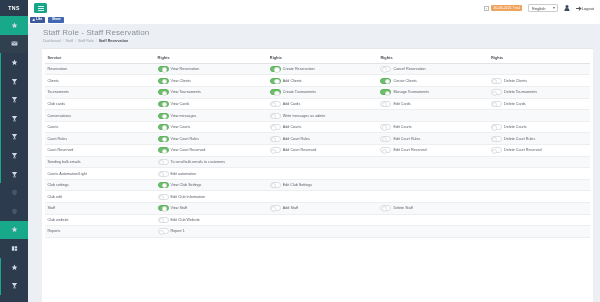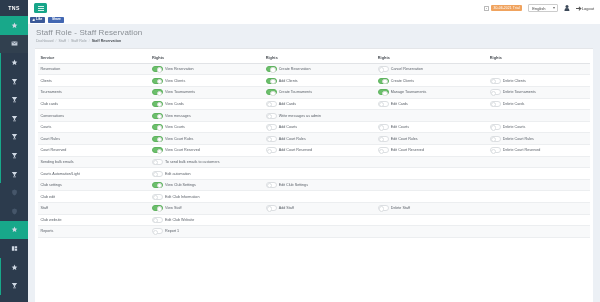--- a/index.html
+++ b/index.html
@@ -119,21 +119,21 @@
   .side-item.gap { background: #31404f; }
   .side-item.rail:before {
     content: ""; position: absolute; left: 0; top: 0; bottom: 0; width: 1.3px; background: #18a88a;
   }
   .ic { display: block; width: 7px; height: 7px; }
   .ic svg { display: block; width: 100%; height: 100%; }
 
   
   .content {
     position: absolute; top: 24px; left: 28px; right: 0; bottom: 0;
-    background: #ecf0f5; padding: 3px 7px 0 7px; overflow: hidden;
+    background: #ecf0f5; padding: 3px 7px 0 14px; overflow: hidden;
   }
   .page-title {
     font-size: 8px; color: #8a8f95; font-weight: normal; letter-spacing: .1px;
     padding: 1px 0 0 1px;
   }
   .breadcrumb {
     display: flex; align-items: center; gap: 2px;
     font-size: 3.6px; color: #9aa0a6; padding: 2px 0 0 1px;
   }
   .breadcrumb .sep { color: #c3c7cb; }

